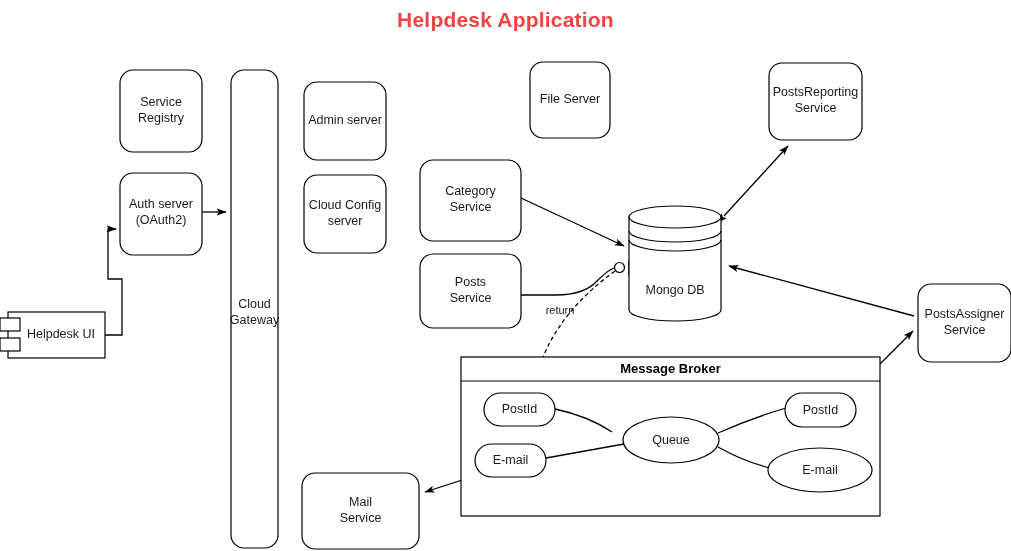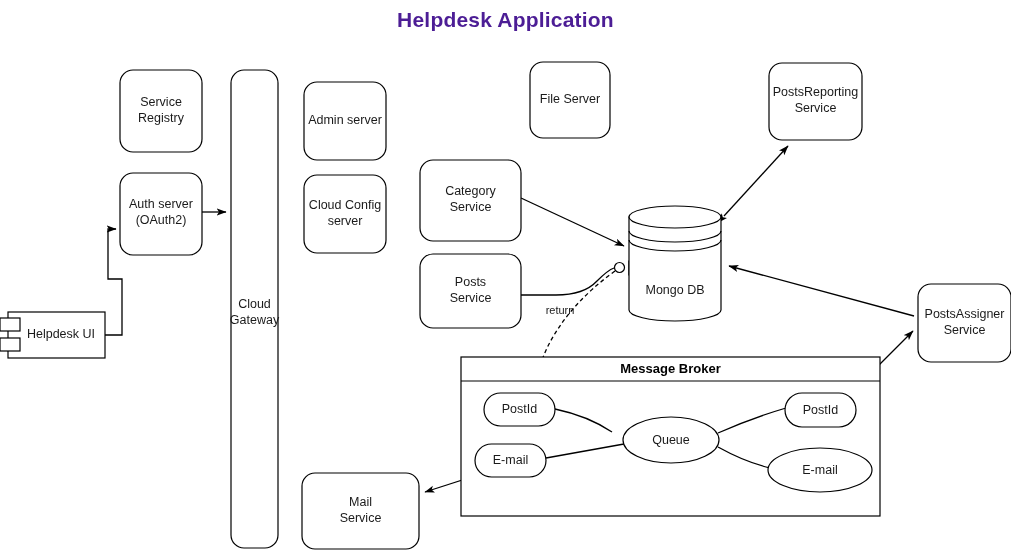--- a/index.html
+++ b/index.html
@@ -74,21 +74,21 @@
   }
   .page-title {
     position: absolute;
     left: 0;
     top: 8px;
     width: 1011px;
     text-align: center;
     font-family: "Liberation Sans", sans-serif;
     font-size: 21px;
     font-weight: bold;
-    color: #4c1d95;
+    color: #ef4444;
     letter-spacing: 0.2px;
   }
 </style>
 </head>
 <body>
 
 <div id="diagram-root">
 
   <div class="page-title">Helpdesk Application</div>
 

